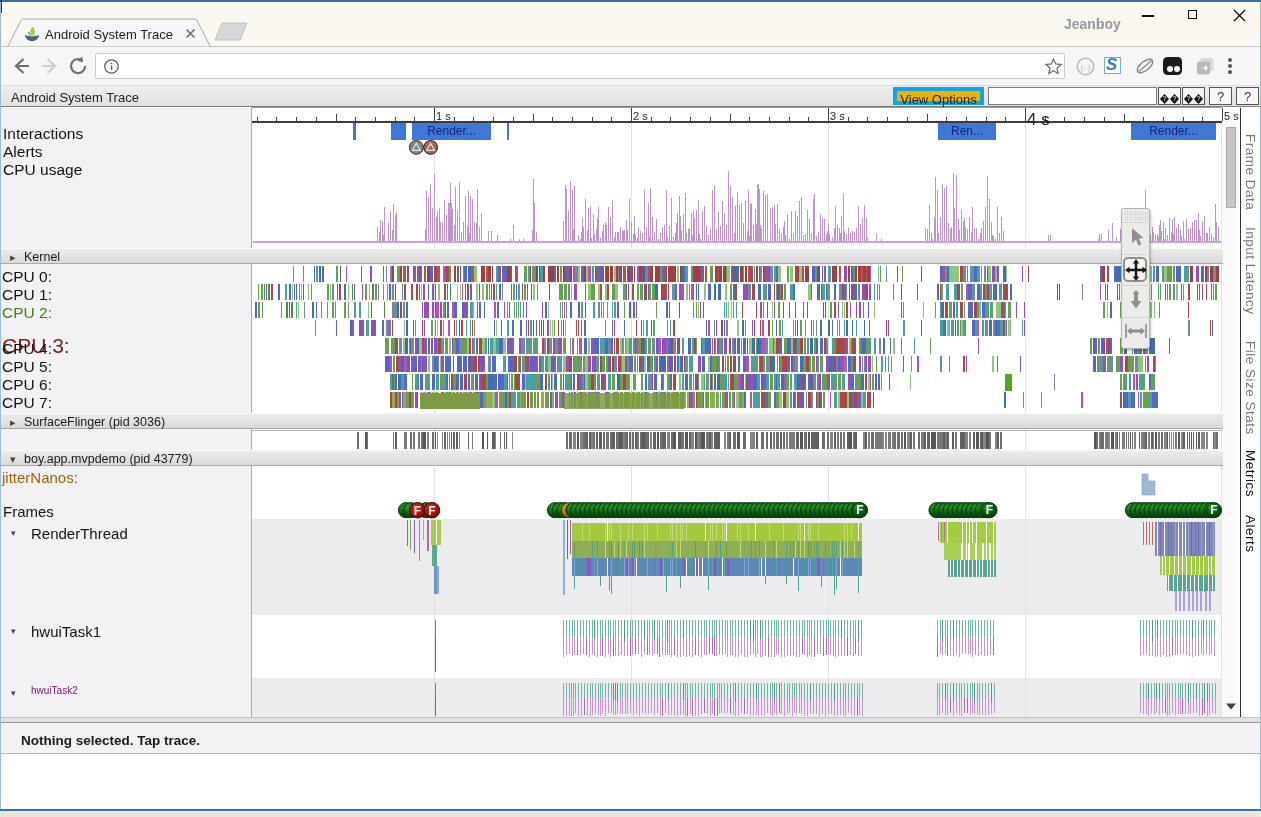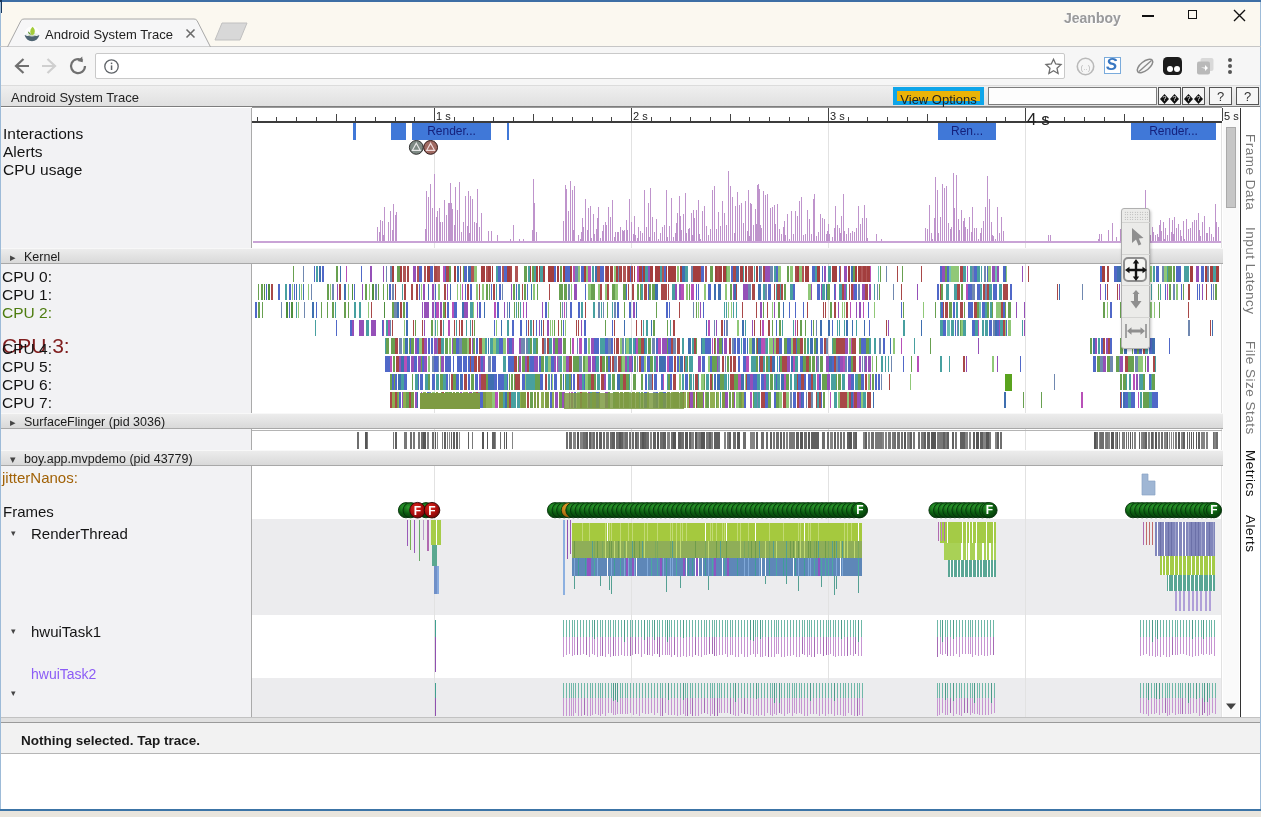--- a/index.html
+++ b/index.html
@@ -23,21 +23,21 @@
       <path d="M0.6 9 A7.5 7.5 0 0 0 15.4 9 Q8 11.5 0.6 9 Z" fill="#4e6472"></path>
       <ellipse cx="8" cy="8.6" rx="7" ry="1.6" fill="#e8eef0"></ellipse>
       <path d="M8.6 0.8 Q11.8 3.4 10.4 7.4 Q9.2 9.4 7.2 8.8 Q5.4 6.4 6.6 3.6 Q7.4 1.8 8.6 0.8 Z" fill="#a3cc3a"></path>
       <path d="M7.2 8.8 Q4.2 8.4 3.9 5.2 Q6 6.6 7.2 8.8 Z" fill="#5d9430"></path>
       <path d="M4 8.9 Q8 10 12 8.9 L11 9.8 L5 9.8 Z" fill="#79a03c"></path>
     </svg>
     <div style="position:absolute;left:45px;top:27px;font-size:13px;color:#222">Android System Trace</div>
     <svg style="position:absolute;left:185px;top:28px" width="11" height="11">
       <path d="M1.5 1.5 L9.5 9.5 M9.5 1.5 L1.5 9.5" stroke="#6b6b6b" stroke-width="1.6"></path>
     </svg>
-    <div style="position:absolute;left:1064px;top:10px;font-size:14px;font-weight:bold;color:#9a9a9a;text-shadow:0 1px 0 #fff,1px 0 0 #fff,-1px 0 0 #e8e8e8">Jeanboy</div>
+    <div style="position:absolute;left:1064px;top:16px;font-size:14px;font-weight:bold;color:#9a9a9a;text-shadow:0 1px 0 #fff,1px 0 0 #fff,-1px 0 0 #e8e8e8">Jeanboy</div>
     <div style="position:absolute;left:1142px;top:15px;width:12px;height:1.6px;background:#111"></div>
     <div style="position:absolute;left:1188px;top:10px;width:9px;height:9px;border:1.6px solid #111"></div>
     <svg style="position:absolute;left:1233px;top:9px" width="13" height="13">
       <path d="M1 1 L12 12 M12 1 L1 12" stroke="#111" stroke-width="1.4"></path>
     </svg>
     <div style="position:absolute;left:1px;top:47px;width:1259px;height:39px;background:#f6f6f6"></div>
     <svg style="position:absolute;left:10px;top:55px" width="22" height="22">
       <path d="M13.5 4 L6 11 L13.5 18 M6 11 L19 11" stroke="#707070" stroke-width="2.2" fill="none"></path>
     </svg>
     <svg style="position:absolute;left:39px;top:55px" width="22" height="22">
@@ -186,21 +186,21 @@
     <div style="position:absolute;left:2px;top:358px;font-size:15.5px;color:#141414">CPU 5:</div>
     <div style="position:absolute;left:2px;top:376px;font-size:15.5px;color:#141414">CPU 6:</div>
     <div style="position:absolute;left:2px;top:394px;font-size:15.5px;color:#141414">CPU 7:</div>
     <div style="position:absolute;left:2px;top:469px;font-size:15px;color:#a16207">jitterNanos:</div>
     <div style="position:absolute;left:3px;top:503px;font-size:15px;color:#141414">Frames</div>
     <div style="position:absolute;left:11px;top:528px;font-size:9px;color:#444">▾</div>
     <div style="position:absolute;left:31px;top:525px;font-size:15px;color:#141414">RenderThread</div>
     <div style="position:absolute;left:11px;top:626px;font-size:9px;color:#444">▾</div>
     <div style="position:absolute;left:31px;top:623px;font-size:15px;color:#141414">hwuiTask1</div>
     <div style="position:absolute;left:11px;top:688px;font-size:9px;color:#444">▾</div>
-    <div style="position:absolute;left:31px;top:666px;font-size:14px;color:#8b5cf6">hwuiTask2</div>
+    <div style="position:absolute;left:31px;top:685px;font-size:10px;color:#701a75">hwuiTask2</div>
     <svg style="position:absolute;left:252px;top:158px" width="970" height="86" shape-rendering="crispEdges">
       <path stroke="#bf94cc" stroke-width="1" d="M125 69V85M127 74V85M128 62V85M130 63V85M131 77V85M132 49V85M136 64V85M138 53V85M140 72V85M141 46V85M143 57V85M144 54V85M173 71V85M174 33V85M176 39V85M178 26V85M180 50V85M182 16V85M184 59V85M185 53V85M187 50V85M188 64V85M190 64V85M192 42V85M194 57V85M196 45V85M197 45V85M198 25V85M199 45V85M200 51V85M202 67V85M203 29V85M205 52V85M207 24V85M209 74V85M211 64V85M213 38V85M215 68V85M216 33V85M217 75V85M218 38V85M220 41V85M222 64V85M224 65V85M225 31V85M227 69V85M229 55V85M236 73V85M239 73V85M245 77V85M258 81V85M261 67V85M267 81V85M271 81V85M280 72V85M281 21V85M282 45V85M284 74V85M311 63V85M313 27V85M314 31V85M316 53V85M318 23V85M320 32V85M321 72V85M322 28V85M326 77V85M328 81V85M329 74V85M330 60V85M331 69V85M333 41V85M335 72V85M336 50V85M338 48V85M339 80V85M341 56V85M342 76V85M344 71V85M345 60V85M346 49V85M348 80V85M350 73V85M351 67V85M353 64V85M354 67V85M356 49V85M358 59V85M360 42V85M362 79V85M363 74V85M365 74V85M366 74V85M368 69V85M370 72V85M371 73V85M372 72V85M374 62V85M375 72V85M377 41V85M379 64V85M381 76V85M382 58V85M383 77V85M385 80V85M386 69V85M388 73V85M390 75V85M392 32V85M394 69V85M396 45V85M397 79V85M398 30V85M400 59V85M402 74V85M404 61V85M406 81V85M408 75V85M410 69V85M412 67V85M414 32V85M415 79V85M417 68V85M419 40V85M421 79V85M423 75V85M424 65V85M425 55V85M427 38V85M428 58V85M429 72V85M431 56V85M433 35V85M434 75V85M436 71V85M437 70V85M439 55V85M440 77V85M441 52V85M442 60V85M444 52V85M446 42V85M447 76V85M448 81V85M450 53V85M452 48V85M454 68V85M456 77V85M458 71V85M460 32V85M462 28V85M464 71V85M466 54V85M468 68V85M470 43V85M472 55V85M474 67V85M476 13V85M478 28V85M480 39V85M482 75V85M483 48V85M485 34V85M487 47V85M489 45V85M491 65V85M493 43V85M495 73V85M496 32V85M497 78V85M498 45V85M499 46V85M501 67V85M503 51V85M504 66V85M505 27V85M506 26V85M507 31V85M508 67V85M509 70V85M511 33V85M513 37V85M515 36V85M518 50V85M520 49V85M522 47V85M523 66V85M525 46V85M527 71V85M529 76V85M531 69V85M532 63V85M533 77V85M535 56V85M537 81V85M539 53V85M541 76V85M543 53V85M545 58V85M547 43V85M549 39V85M551 77V85M553 76V85M555 52V85M557 61V85M559 76V85M561 41V85M562 36V85M564 78V85M566 74V85M568 56V85M570 60V85M572 61V85M574 76V85M575 73V85M576 66V85M577 76V85M580 79V85M582 70V85M583 48V85M585 67V85M587 70V85M588 75V85M589 58V85M591 36V85M592 73V85M594 76V85M596 70V85M598 75V85M600 73V85M602 74V85M604 70V85M606 48V85M608 66V85M610 60V85M612 47V85M614 60V85M615 80V85M624 76V85M629 81V85M673 70V85M675 71V85M677 47V85M679 75V85M680 81V85M682 60V85M683 19V85M685 32V85M686 75V85M688 59V85M690 26V85M692 30V85M694 28V85M696 65V85M698 71V85M699 69V85M701 15V85M702 50V85M704 17V85M706 61V85M707 72V85M709 52V85M711 63V85M712 60V85M713 69V85M715 71V85M717 59V85M719 74V85M720 49V85M722 70V85M724 70V85M726 81V85M728 75V85M729 70V85M731 63V85M733 49V85M735 18V85M737 41V85M739 64V85M740 77V85M741 78V85M743 81V85M745 49V85M747 75V85M749 59V85M751 73V85M796 77V85M798 77V85M846 81V85M847 76V85M849 76V85M856 72V85M860 65V85M864 79V85M868 71V85M871 81V85M877 79V85M883 73V85M886 66V85M891 66V85M893 32V85M898 77V85M900 69V85M901 74V85M903 77V85M905 76V85M906 79V85M907 67V85M908 62V85M909 73V85M911 64V85M912 81V85M913 70V85M915 77V85M917 60V85M919 74V85M920 62V85M921 76V85M922 59V85M924 70V85M926 66V85M928 72V85M929 78V85M931 63V85M932 81V85M934 61V85M936 71V85M938 70V85M940 64V85M942 62V85M944 62V85M946 55V85M947 72V85M948 78V85M950 64V85M952 58V85M954 75V85M955 75V85M957 69V85M959 76V85M961 79V85M963 46V85M964 64V85M966 69V85"></path>
       <rect x="1" y="83" width="968" height="2.2" fill="#c9a3d6"></rect>
     </svg>
     <svg style="position:absolute;left:252px;top:266px" width="970" height="145" shape-rendering="crispEdges">
       <path stroke="#68a050" stroke-width="1" d="M41.5 0V16M211.5 0V16M474.5 0V16M628.5 0V16M650.5 0V16M6.5 18V34M126.5 18V34M131.5 18V34M135.5 18V34M237.5 18V34M285.5 18V34M307.5 18V34M342.5 18V34M388.5 18V34M437.5 18V34M627.5 18V34M869.5 18V34M906.5 18V34M931.5 18V34M10.5 36V52M69.5 36V52M75.5 36V52M96.5 36V52M262.5 36V52M266.5 36V52M308.5 36V52M355.5 36V52M372.5 36V52M404.5 36V52M444.5 36V52M511.5 36V52M651.5 36V52M683.5 36V52M712.5 36V52M740.5 36V52M753.5 36V52M868.5 36V52M907.5 36V52M163.5 54V70M222.5 54V70M302.5 54V70M309.5 54V70M353.5 54V70M415.5 54V70M520.5 54V70M553.5 54V70M561.5 54V70M708.5 54V70M134.5 72V88M157.5 72V88M318.5 72V88M415.5 72V88M444.5 72V88M463.5 72V88M504.5 72V88M678.5 72V88M880.5 72V88M169.5 90V106M266.5 90V106M352.5 90V106M369.5 90V106M435.5 90V106M624.5 90V106M659.5 90V106M893.5 90V106M142.5 108V124M160.5 108V124M257.5 108V124M262.5 108V124M313.5 108V124M437.5 108V124M452.5 108V124M460.5 108V124M482.5 108V124M534.5 108V124M584.5 108V124M606.5 108V124M145.5 126V142M159.5 126V142M189.5 126V142M221.5 126V142M361.5 126V142M362.5 126V142M464.5 126V142M501.5 126V142M771.5 126V142M789.5 126V142M891.5 126V142M894.5 126V142"></path>
       <path stroke="#7088b0" stroke-width="1" d="M51.5 0V16M134.5 0V16M366.5 0V16M634.5 0V16M882.5 0V16M59.5 18V34M250.5 18V34M625.5 18V34M641.5 18V34M830.5 18V34M961.5 18V34M29.5 36V52M52.5 36V52M255.5 36V52M310.5 36V52M314.5 36V52M351.5 36V52M441.5 36V52M138.5 54V70M462.5 54V70M564.5 54V70M705.5 54V70M185.5 72V88M272.5 72V88M325.5 72V88M513.5 72V88M186.5 90V106M385.5 90V106M473.5 90V106M610.5 90V106M612.5 90V106M639.5 90V106M867.5 90V106M197.5 108V124M629.5 108V124M802.5 108V124M887.5 108V124M505.5 126V142M554.5 126V142"></path>
       <path stroke="#5068c8" stroke-width="1" d="M62.5 0V16M109.5 0V16M193.5 0V16M378.5 0V16M390.5 0V16M570.5 0V16M587.5 0V16M735.5 0V16M904.5 0V16M14.5 18V34M42.5 18V34M102.5 18V34M167.5 18V34M183.5 18V34M213.5 18V34M239.5 18V34M264.5 18V34M275.5 18V34M333.5 18V34M374.5 18V34M396.5 18V34M444.5 18V34M446.5 18V34M582.5 18V34M744.5 18V34M853.5 18V34M892.5 18V34M913.5 18V34M929.5 18V34M945.5 18V34M947.5 18V34M959.5 18V34M37.5 36V52M64.5 36V52M183.5 36V52M417.5 36V52M451.5 36V52M537.5 36V52M543.5 36V52M551.5 36V52M616.5 36V52M649.5 36V52M84.5 54V70M130.5 54V70M242.5 54V70M274.5 54V70M284.5 54V70M311.5 54V70M360.5 54V70M472.5 54V70M524.5 54V70M559.5 54V70M580.5 54V70M617.5 54V70M703.5 54V70M754.5 54V70M895.5 54V70M158.5 72V88M250.5 72V88M383.5 72V88M470.5 72V88M544.5 72V88M917.5 72V88M157.5 90V106M201.5 90V106M240.5 90V106M259.5 90V106M278.5 90V106M343.5 90V106M380.5 90V106M413.5 90V106M420.5 90V106M507.5 90V106M527.5 90V106M651.5 90V106M768.5 90V106M166.5 108V124M210.5 108V124M255.5 108V124M299.5 108V124M319.5 108V124M332.5 108V124M462.5 108V124M504.5 108V124M524.5 108V124M569.5 126V142M608.5 126V142M869.5 126V142M905.5 126V142"></path>
       <path stroke="#48a0a0" stroke-width="2" d="M65 0V16M245 0V16M277 0V16M283 0V16M341 0V16M409 0V16M523 0V16M564 0V16M719 0V16M902 0V16M933 0V16M34 18V34M267 18V34M390 18V34M512 18V34M696 18V34M729 18V34M103 36V52M108 36V52M330 36V52M342 36V52M705 36V52M734 36V52M739 36V52M135 54V70M256 54V70M279 54V70M395 54V70M652 54V70M731 54V70M234 72V88M277 72V88M349 72V88M382 72V88M394 72V88M431 72V88M441 72V88M515 72V88M556 72V88M618 72V88M623 72V88M847 72V88M309 90V106M376 90V106M403 90V106M434 90V106M501 90V106M503 90V106M512 90V106M517 90V106M630 90V106M689 90V106M297 108V124M331 108V124M431 108V124M439 108V124M473 108V124M523 108V124M539 108V124M580 108V124M592 108V124M878 108V124M252 126V142M260 126V142M339 126V142M507 126V142M566 126V142M889 126V142"></path>
       <path stroke="#3f6fb0" stroke-width="2" d="M68 0V16M206 0V16M344 0V16M600 0V16M866 0V16M868 0V16M93 18V34M463 18V34M483 18V34M61 36V52M146 36V52M211 36V52M887 36V52M155 54V70M491 54V70M569 54V70M577 54V70M595 54V70M744 54V70M565 72V88M842 72V88M540 90V106M209 108V124M254 126V142M600 126V142M753 126V142M872 126V142"></path>

